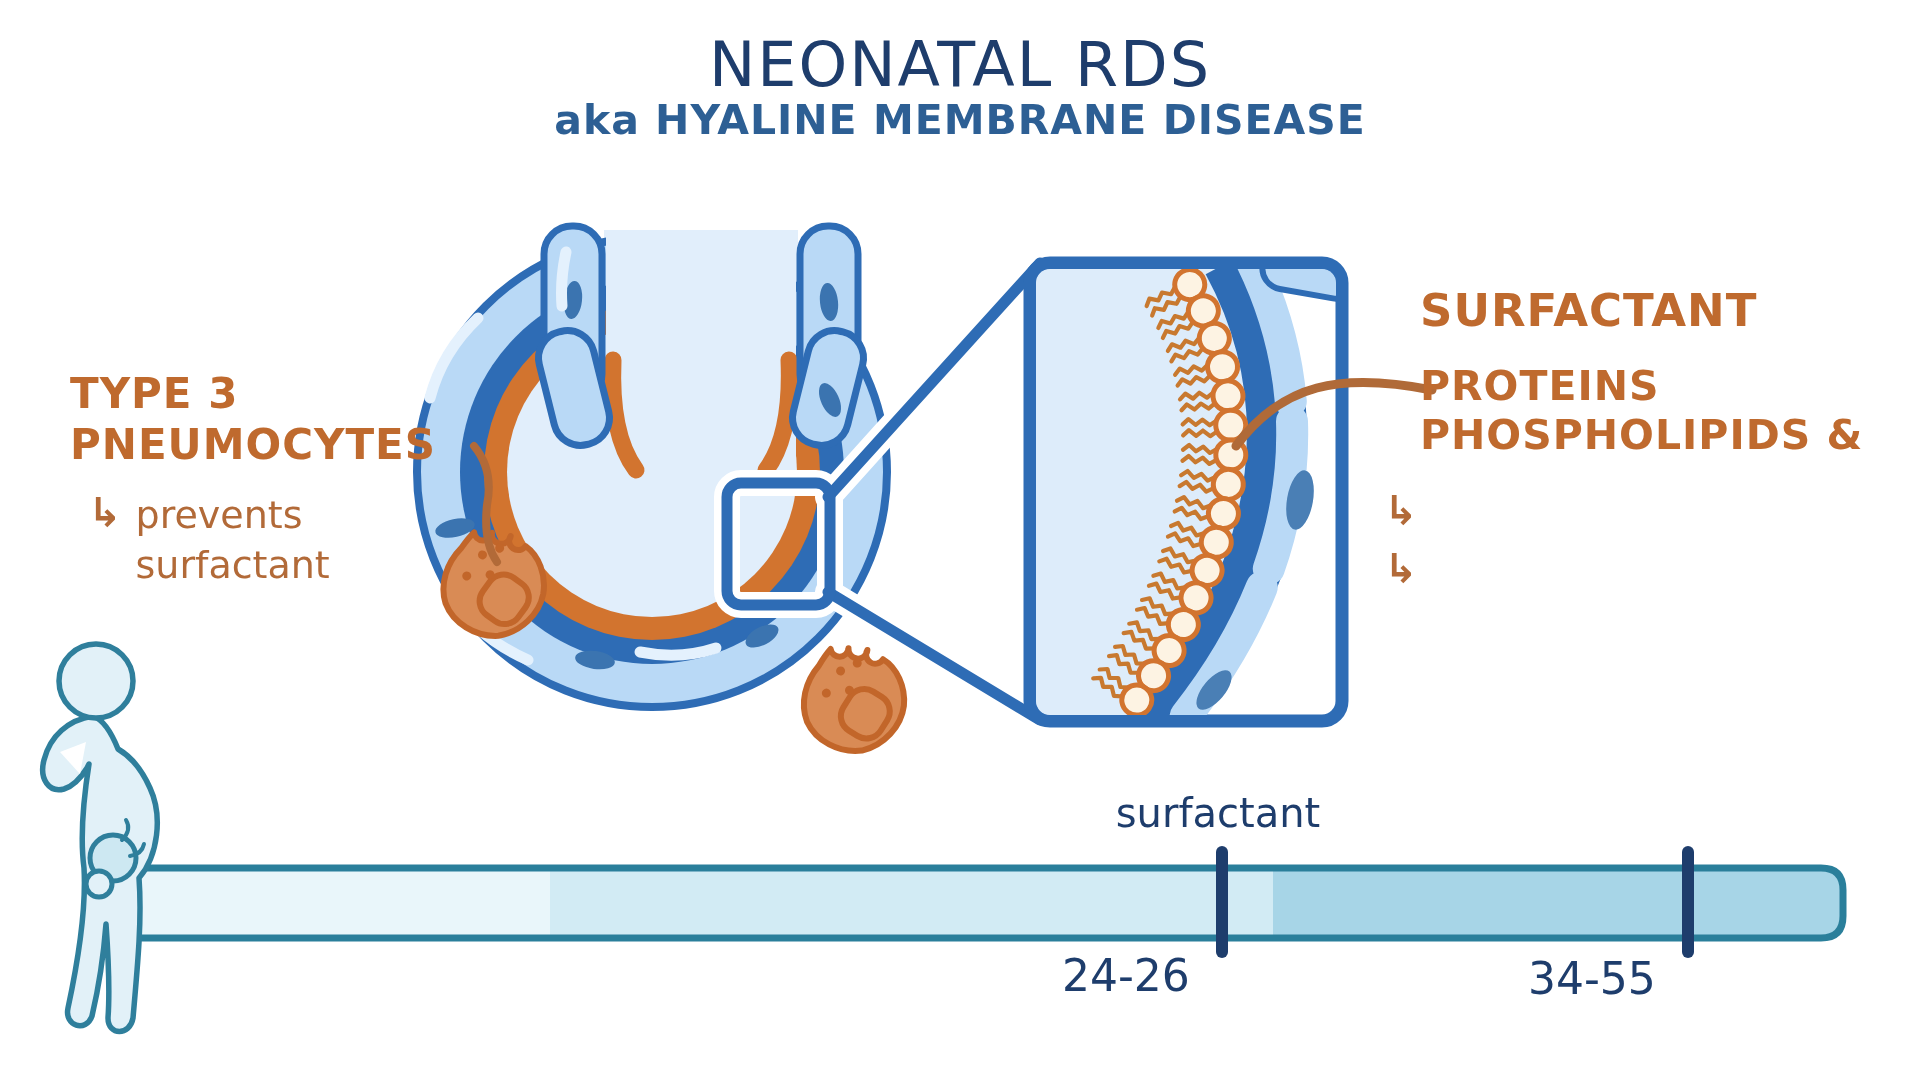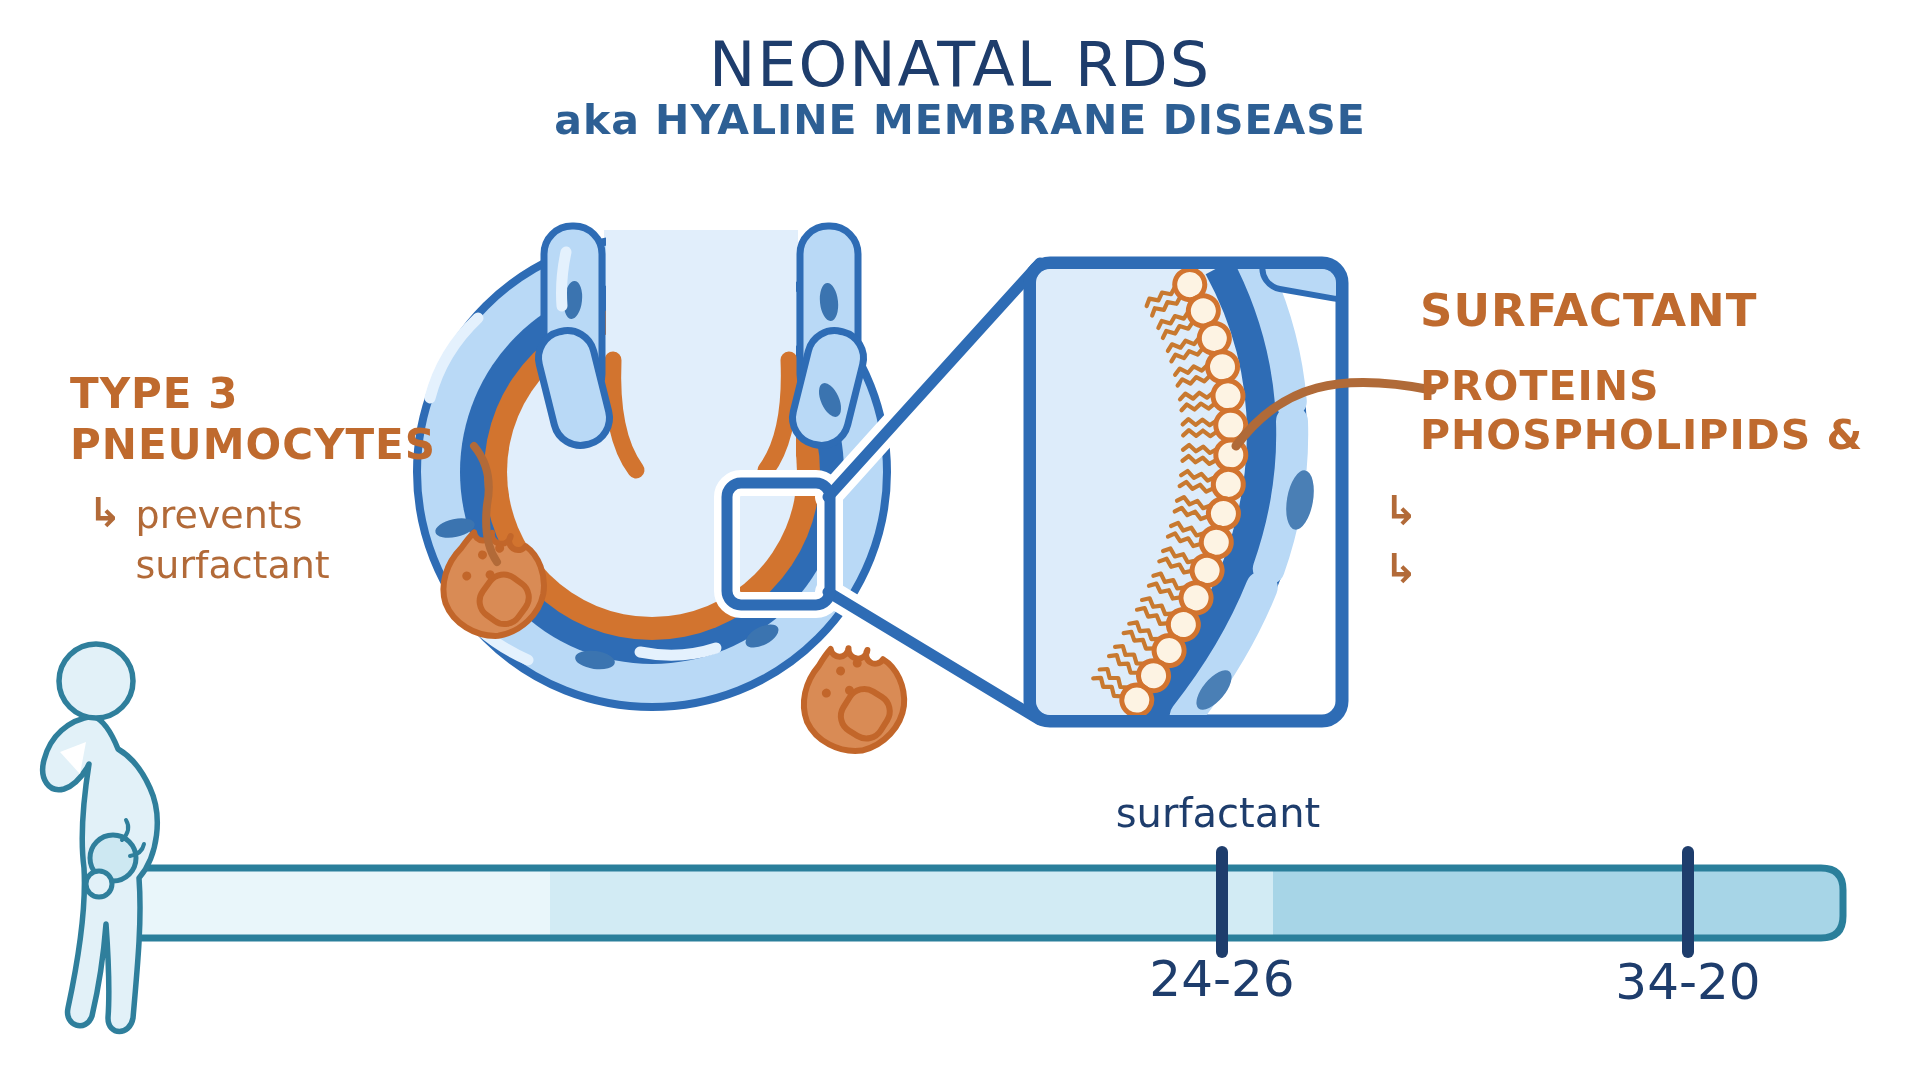--- a/index.html
+++ b/index.html
@@ -18,21 +18,21 @@
   .arrow-glyph{font-size:40px;line-height:1.1;font-weight:bold;}
   .surf-heading{left:1420px;top:284px;font-size:45px;font-weight:bold;color:#bf6a2e;letter-spacing:1px;}
   .phospho-heading{left:1420px;top:362px;font-size:41px;font-weight:bold;line-height:1.2;
                    color:#bf6a2e;letter-spacing:1px;}
   .bullet-row{display:flex;align-items:center;gap:12px;color:#b26a38;font-size:37px;}
   .bullet-1{left:1384px;top:488px;}
   .bullet-2{left:1384px;top:546px;}
   .tl-label{font-size:40px;color:#1e3d6c;text-align:center;width:320px;}
   .tl-beginning{left:1058px;top:790px;}
   .tl-mature{left:1525px;top:793px;}
-  .tl-weeks{font-size:50px;color:#1e3d6c;text-align:center;width:320px;}
+  .tl-weeks{font-size:44px;color:#1e3d6c;width:320px;}
   .tl-w1{left:1062px;top:950px;}
   .tl-w2{left:1528px;top:953px;}
 </style>
 </head>
 <body>
 
 <div id="stage">
 
   <svg id="art" width="1920" height="1080" viewBox="0 0 1920 1080">
     <defs>
@@ -260,14 +260,14 @@
   </div>
   <div class="txt bullet-row bullet-1">
     <span class="arrow-glyph">↳</span>
   </div>
   <div class="txt bullet-row bullet-2">
     <span class="arrow-glyph">↳</span>
   </div>
 
   <div class="txt tl-label tl-beginning">surfactant</div>
   <div class="txt tl-weeks tl-w1">24-26</div>
-  <div class="txt tl-weeks tl-w2">34-20</div>
+  <div class="txt tl-weeks tl-w2">34-55</div>
 </div>
 
 </body></html>

